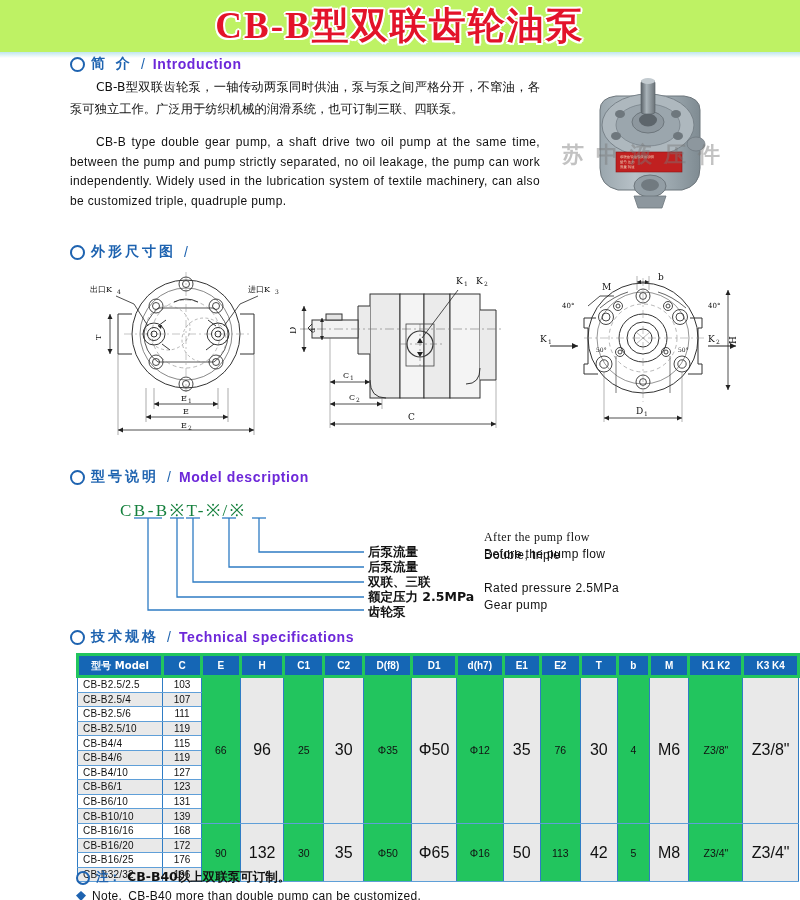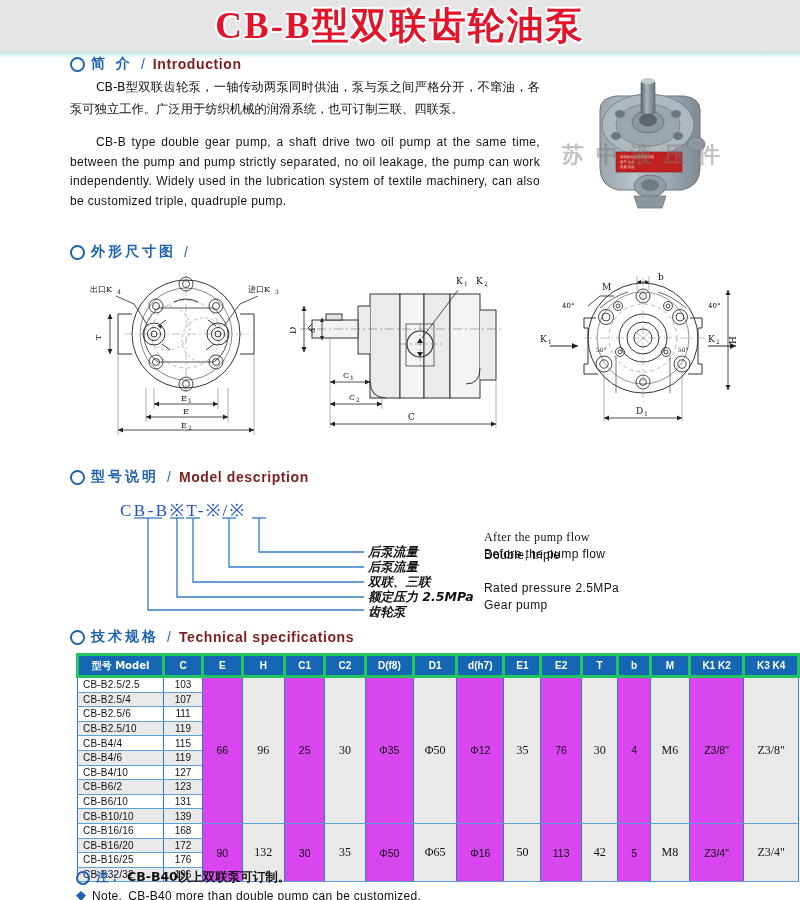--- a/index.html
+++ b/index.html
@@ -5,21 +5,21 @@
   html,body{margin:0;padding:0;}
   body{
     width:800px;height:900px;overflow:hidden;
     background:#ffffff;
     font-family:"Liberation Sans","DejaVu Sans",sans-serif;
     color:#1a1a1a;
     position:relative;
   }
   
   .banner{
-    height:52px;background:#e5e5e5;position:relative;
+    height:52px;background:#bef264;position:relative;
     display:flex;align-items:center;justify-content:center;
   }
   .banner-title{
     font-family:"Liberation Serif","DejaVu Serif",serif;
     font-size:37px;font-weight:bold;letter-spacing:2px;
     color:#e3132a;
     text-shadow:
       -1.5px -1.5px 0 #fff, 1.5px -1.5px 0 #fff,
       -1.5px 1.5px 0 #fff, 1.5px 1.5px 0 #fff,
       0 -2px 0 #fff, 0 2px 0 #fff, -2px 0 0 #fff, 2px 0 0 #fff;
@@ -34,21 +34,21 @@
   .sec .ring{
     width:11px;height:11px;border:2.5px solid #1e63b0;border-radius:50%;
     display:inline-block;flex:none;
   }
   .sec .cn{
     font-size:14px;font-weight:bold;color:#1e63b0;letter-spacing:3px;
     font-family:"DejaVu Sans",sans-serif;
   }
   .sec .slash{font-size:14px;color:#1e63b0;margin:0 2px;}
   .sec .en{
-    font-size:14px;font-weight:bold;color:#7f1d1d;letter-spacing:.6px;
+    font-size:14px;font-weight:bold;color:#6d28d9;letter-spacing:.6px;
   }
   
   .intro{position:absolute;left:70px;top:76px;width:470px;}
   .p-cn{
     font-family:"DejaVu Sans",sans-serif;
     font-size:12.3px;line-height:22px;color:#111;text-indent:26px;
     text-align:justify;margin:0 0 13px 0;
   }
   .p-en{
     font-size:12px;line-height:19.5px;color:#111;text-indent:26px;
@@ -61,46 +61,46 @@
     font-family:"DejaVu Sans",sans-serif;
     font-size:22px;color:rgba(120,120,120,.45);letter-spacing:12px;
     font-weight:bold;pointer-events:none;
   }
   
   .draw{position:absolute;}
   
   .model-wrap{position:absolute;left:120px;top:498px;}
   .model-code{
     font-family:"Liberation Serif","DejaVu Serif",serif;
-    font-size:17px;letter-spacing:2.5px;color:#1d4ed8;white-space:nowrap;
+    font-size:17px;letter-spacing:2.5px;color:#15803d;white-space:nowrap;
   }
   .mdesc{position:absolute;font-family:"DejaVu Sans",sans-serif;
-    font-size:12.5px;font-weight:bold;color:#111;white-space:nowrap;font-style:italic;}
+    font-size:12.5px;font-weight:bold;color:#111;white-space:nowrap;}
   .mdesc-en{position:absolute;left:484px;font-size:12px;color:#111;
     white-space:nowrap;letter-spacing:.4px;}
   
   .tbl{
     position:absolute;left:76px;top:653px;border-collapse:collapse;
     font-size:10px;color:#111;
   }
   .tbl th{
     background:#1566b5;color:#fff;font-weight:bold;font-size:10px;
     height:19px;padding:0 2px;border:3px solid #22c55e;white-space:nowrap;
   }
   .tbl th.model-h{font-family:"DejaVu Sans",sans-serif;}
   .tbl td{
     height:13.6px;padding:0 2px;text-align:center;white-space:nowrap;
     border-top:1px solid #5f9fd8;border-bottom:1px solid #5f9fd8;
     border-left:1px solid #2f7cc4;border-right:1px solid #2f7cc4;
     font-size:10px;
   }
   .tbl td.model{text-align:left;padding-left:5px;font-size:10px;letter-spacing:.2px;}
   .tbl tr.alt td{background:#e9e9e9;}
-  .tbl td.grp{background:#d946ef;vertical-align:middle;font-size:10.5px;}
-  .tbl td.grp-alt{background:#e9e9e9;vertical-align:middle;font-size:12px;font-family:Liberation Serif, serif;}
+  .tbl td.grp{background:#22c55e;vertical-align:middle;font-size:10.5px;}
+  .tbl td.grp-alt{background:#e9e9e9;vertical-align:middle;font-size:16px;}
   
   .notes{position:absolute;left:76px;top:869px;}
   .note-row{display:flex;align-items:center;gap:6px;white-space:nowrap;margin-bottom:3px;}
   .note-ring{width:10px;height:10px;border:2.5px solid #1e63b0;border-radius:50%;flex:none;}
   .note-dia{width:10px;height:10px;background:#1e63b0;flex:none;
     clip-path:polygon(50% 0,100% 45%,50% 100%,0 45%);}
   .note-cn{font-family:"DejaVu Sans",sans-serif;font-size:12.5px;color:#111;font-weight:bold;}
   .note-cn b{color:#1e63b0;}
   .note-en{font-size:12px;color:#111;letter-spacing:.3px;}
   svg{display:block;}
@@ -555,21 +555,21 @@
     </tr>
     <tr class="alt">
       <td class="model">CB-B4/6</td>
       <td>119</td>
     </tr>
     <tr>
       <td class="model">CB-B4/10</td>
       <td>127</td>
     </tr>
     <tr class="alt">
-      <td class="model">CB-B6/2</td>
+      <td class="model">CB-B6/1</td>
       <td>123</td>
     </tr>
     <tr>
       <td class="model">CB-B6/10</td>
       <td>131</td>
     </tr>
     <tr class="alt">
       <td class="model">CB-B10/10</td>
       <td>139</td>
     </tr>

